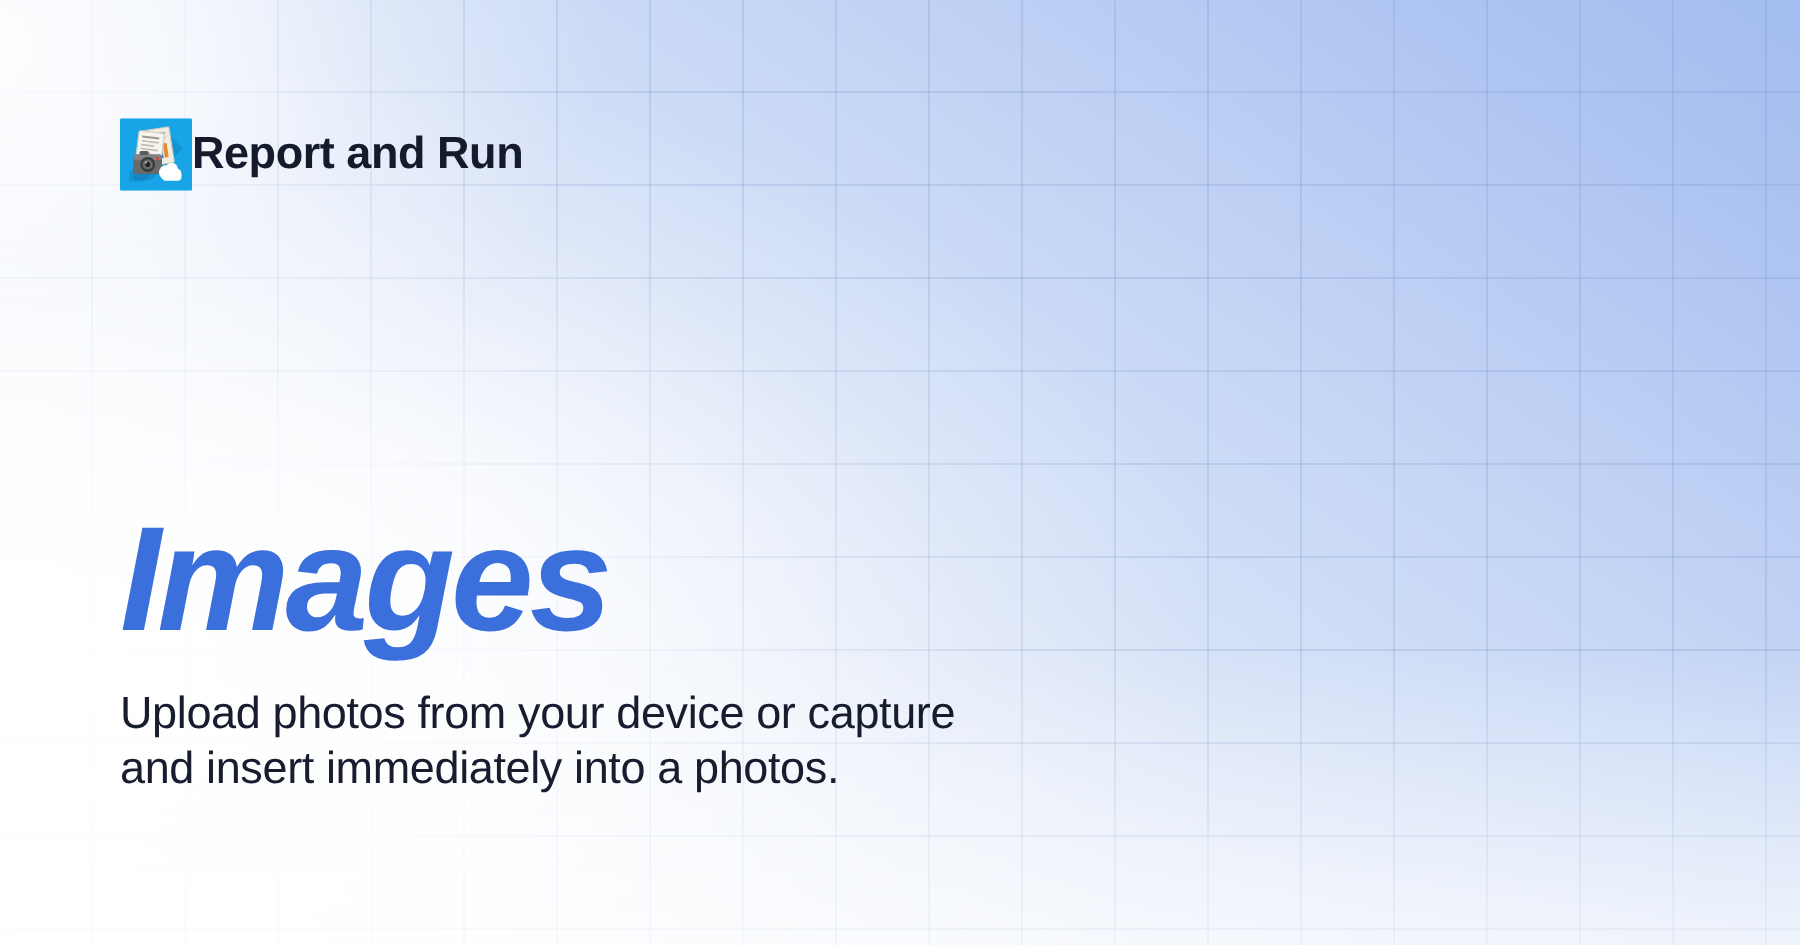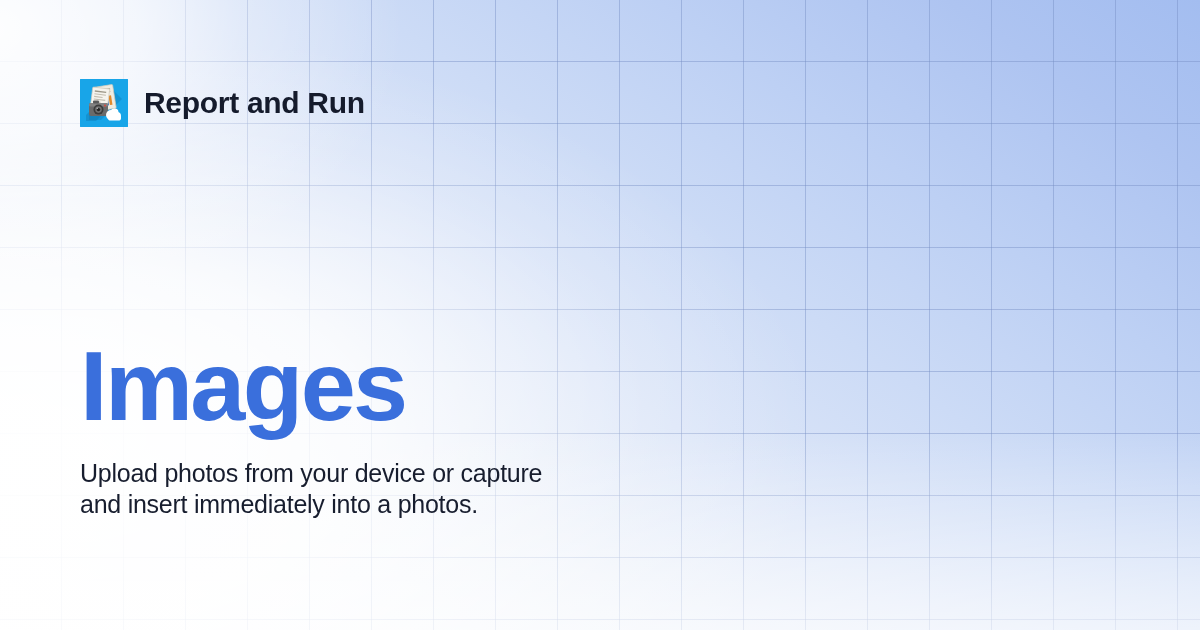--- a/index.html
+++ b/index.html
@@ -98,21 +98,20 @@
     inset: 0;
   }
 
   
   .brand {
     position: absolute;
     left: 80px;
     top: 79px;
     display: flex;
     align-items: center;
-    gap: 16px;
   }
 
   .brand-logo {
     width: 48px;
     height: 48px;
     flex: 0 0 48px;
     border-radius: 1px;
     background: #18a5e8;
     position: relative;
     overflow: hidden;
@@ -143,25 +142,26 @@
   }
 
   .headline {
     font-size: 99px;
     font-weight: 700;
     color: #3a6fdc;
     letter-spacing: -2.6px;
     line-height: 1.0;
     margin: 0;
     white-space: nowrap;
+    font-style: italic;
   }
 
   .subhead {
     margin: 23px 0 0 0;
-    font-size: 25px;
+    font-size: 30px;
     font-weight: 400;
     color: #171d2e;
     line-height: 1.22;
     letter-spacing: -0.25px;
     max-width: 780px;
   }
   .subhead .line {
     display: block;
     white-space: nowrap;
   }

